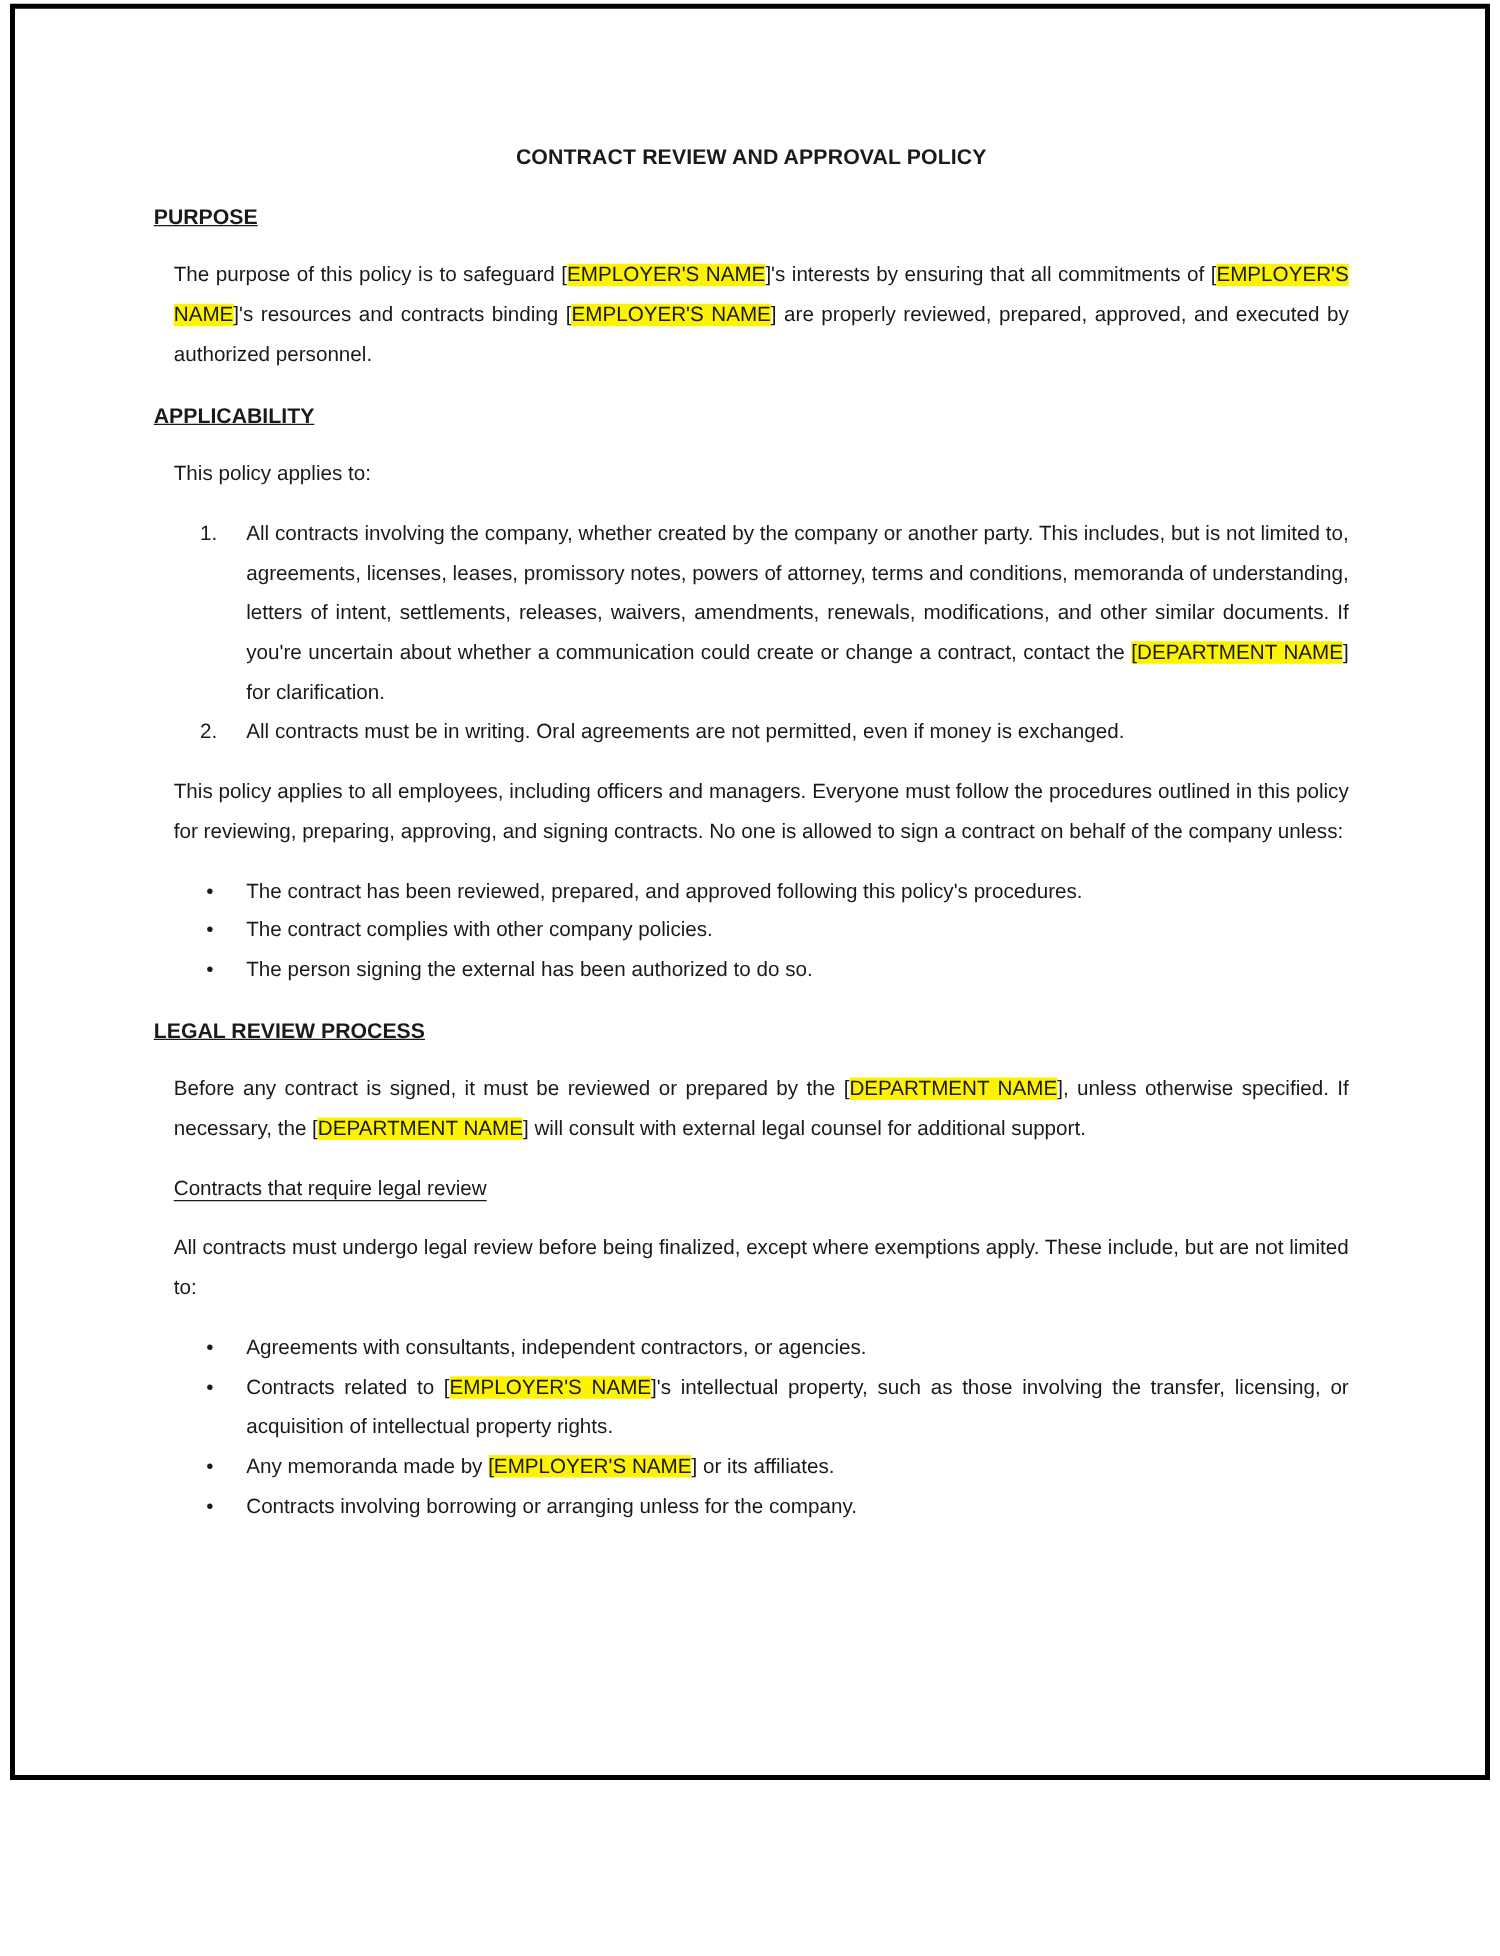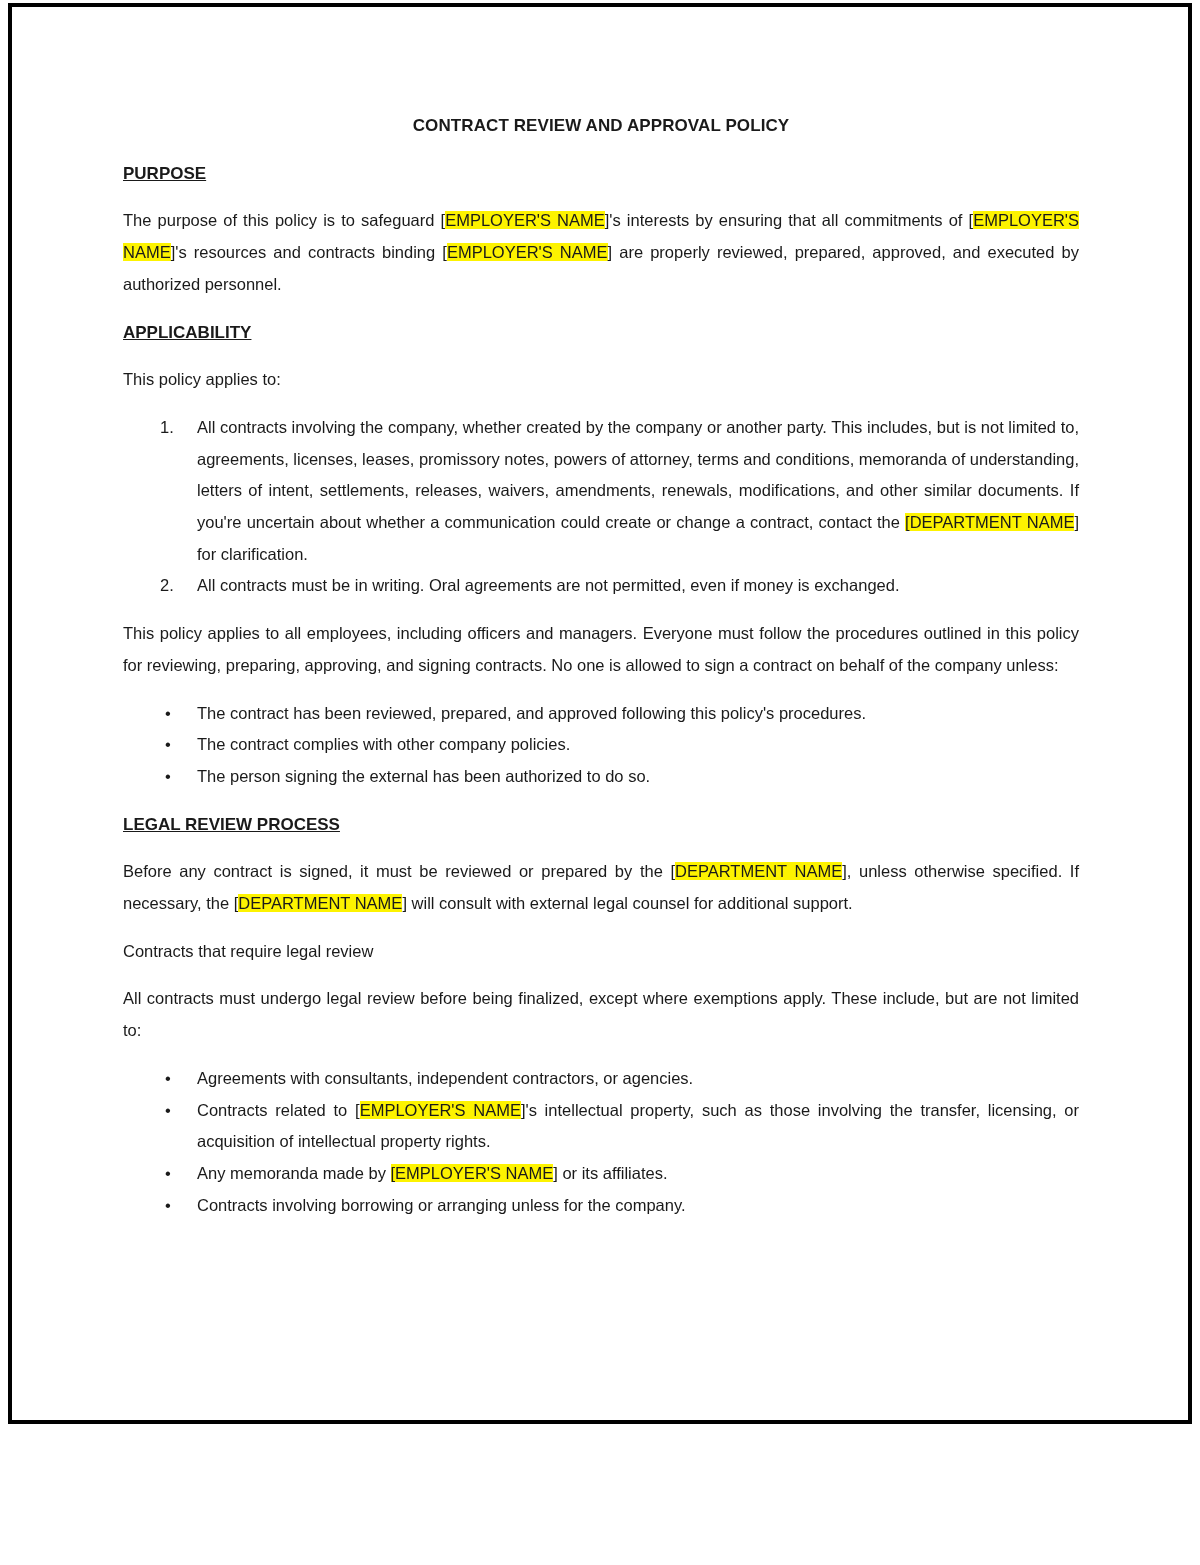--- a/index.html
+++ b/index.html
@@ -29,41 +29,41 @@
     letter-spacing:0.1px;
   }
   .sec-heading {
     font-size:17px; font-weight:700;
     margin:0 0 16px 0;
     line-height:31.7px;
     text-decoration:underline;
   }
   .para {
     font-size:16.5px;
-    margin:0 0 16px 0;
+    margin:0 0 16px 16px;
     line-height:31.7px;
   }
   .just { text-align:justify; }
   .hl { background:var(--hl, #fdf300); }
   .num-list, .bullet-list {
     list-style:none;
     margin:0 0 16px 0;
     padding:0;
   }
   .num-list li, .bullet-list li {
     position:relative;
     padding-left:74px;
     font-size:16.5px;
     line-height:31.7px;
   }
   .num-list li { text-align:justify; }
   .bullet-list.just-items li { text-align:justify; }
   .num-marker { position:absolute; left:37px; top:0; }
   .bullet-marker { position:absolute; left:42px; top:0; }
-  .subhead { text-underline-offset:4px; }
+  .subhead { text-decoration:underline; text-underline-offset:4px; }
   .page-num {
     position:absolute;
     left:0; right:0; top:1458px;
     text-align:center;
     font-size:16px;
   }
 </style>
 </head>
 <body>
 

